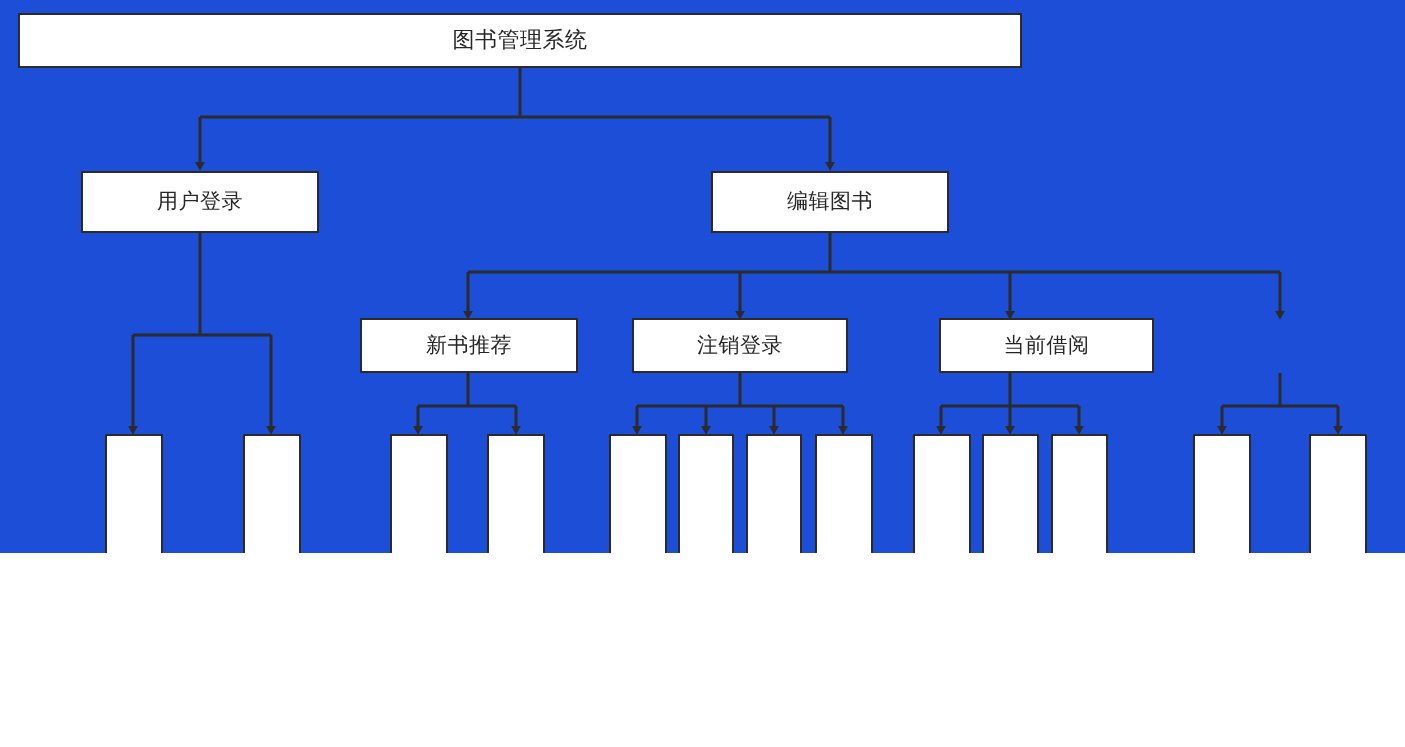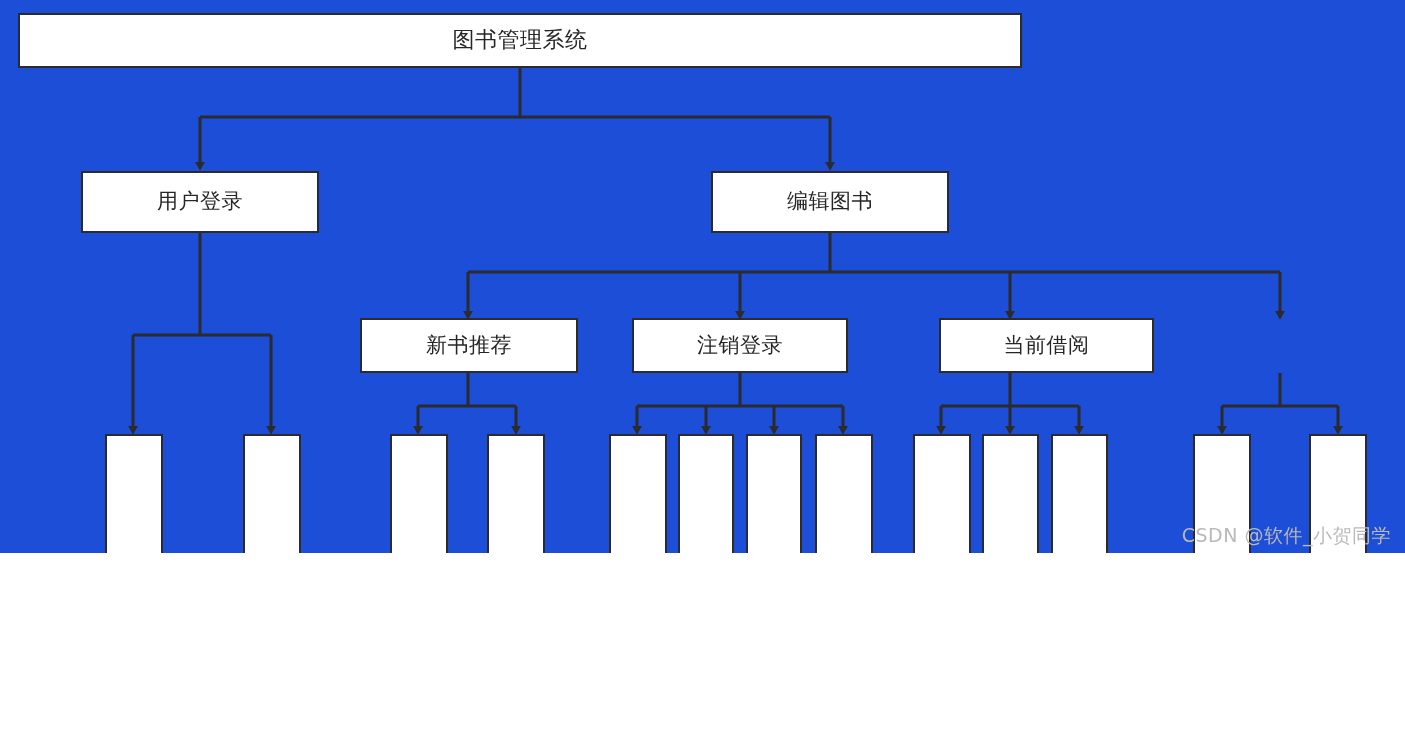--- a/index.html
+++ b/index.html
@@ -168,15 +168,14 @@
     <span class="vtext">确认归还（管理员）</span>
   </div>
 
   <div class="node vert" style="left:1193px; top:434px; width:58px; height:300px;">
     <span class="vtext">新增借阅记录</span>
   </div>
   <div class="node vert" style="left:1309px; top:434px; width:58px; height:300px;">
     <span class="vtext">查询借阅记录</span>
   </div>
 
-  <div class="watermark">CSDN @软件_小贺同学</div>
 
 </div>
 
 </body></html>

